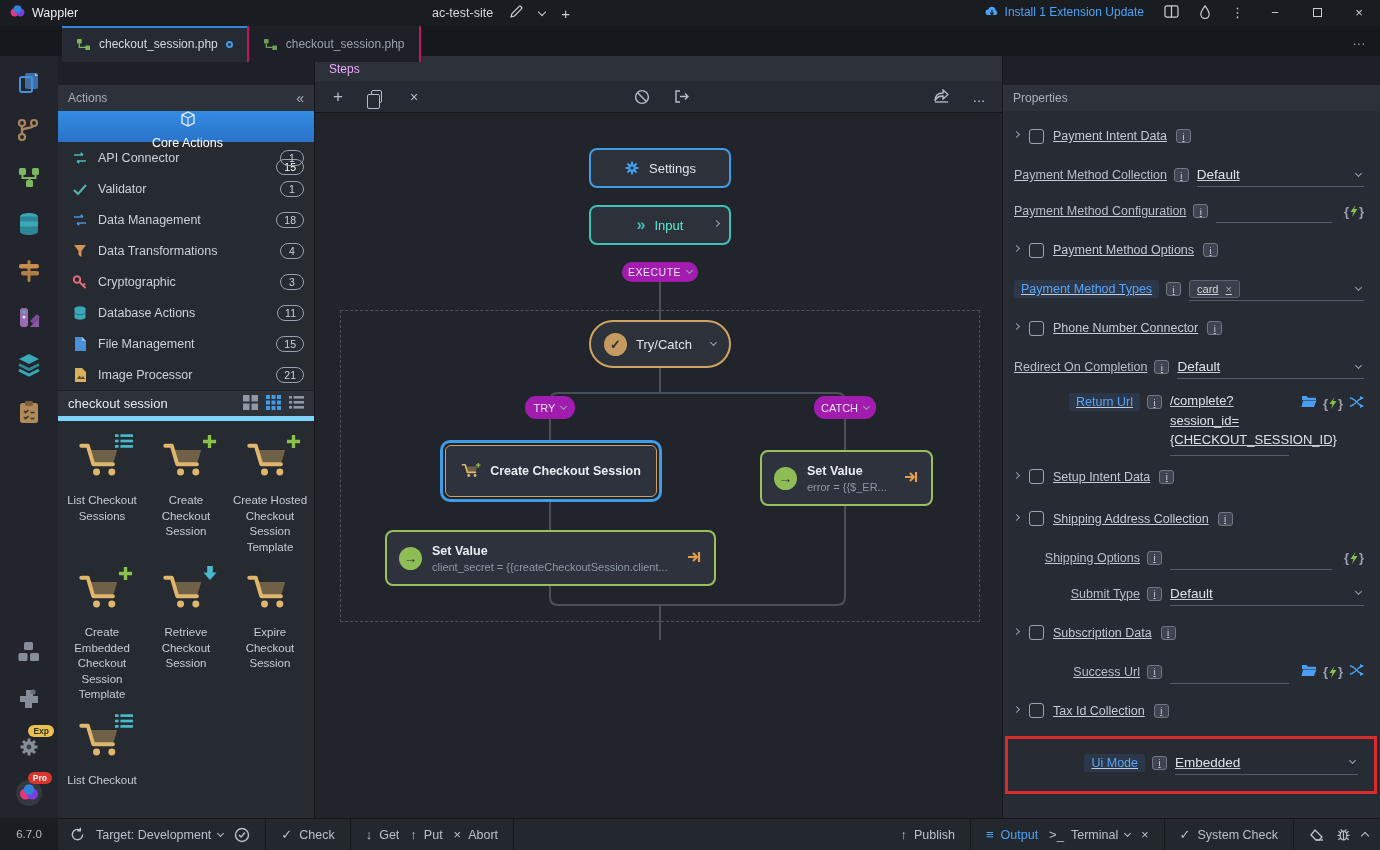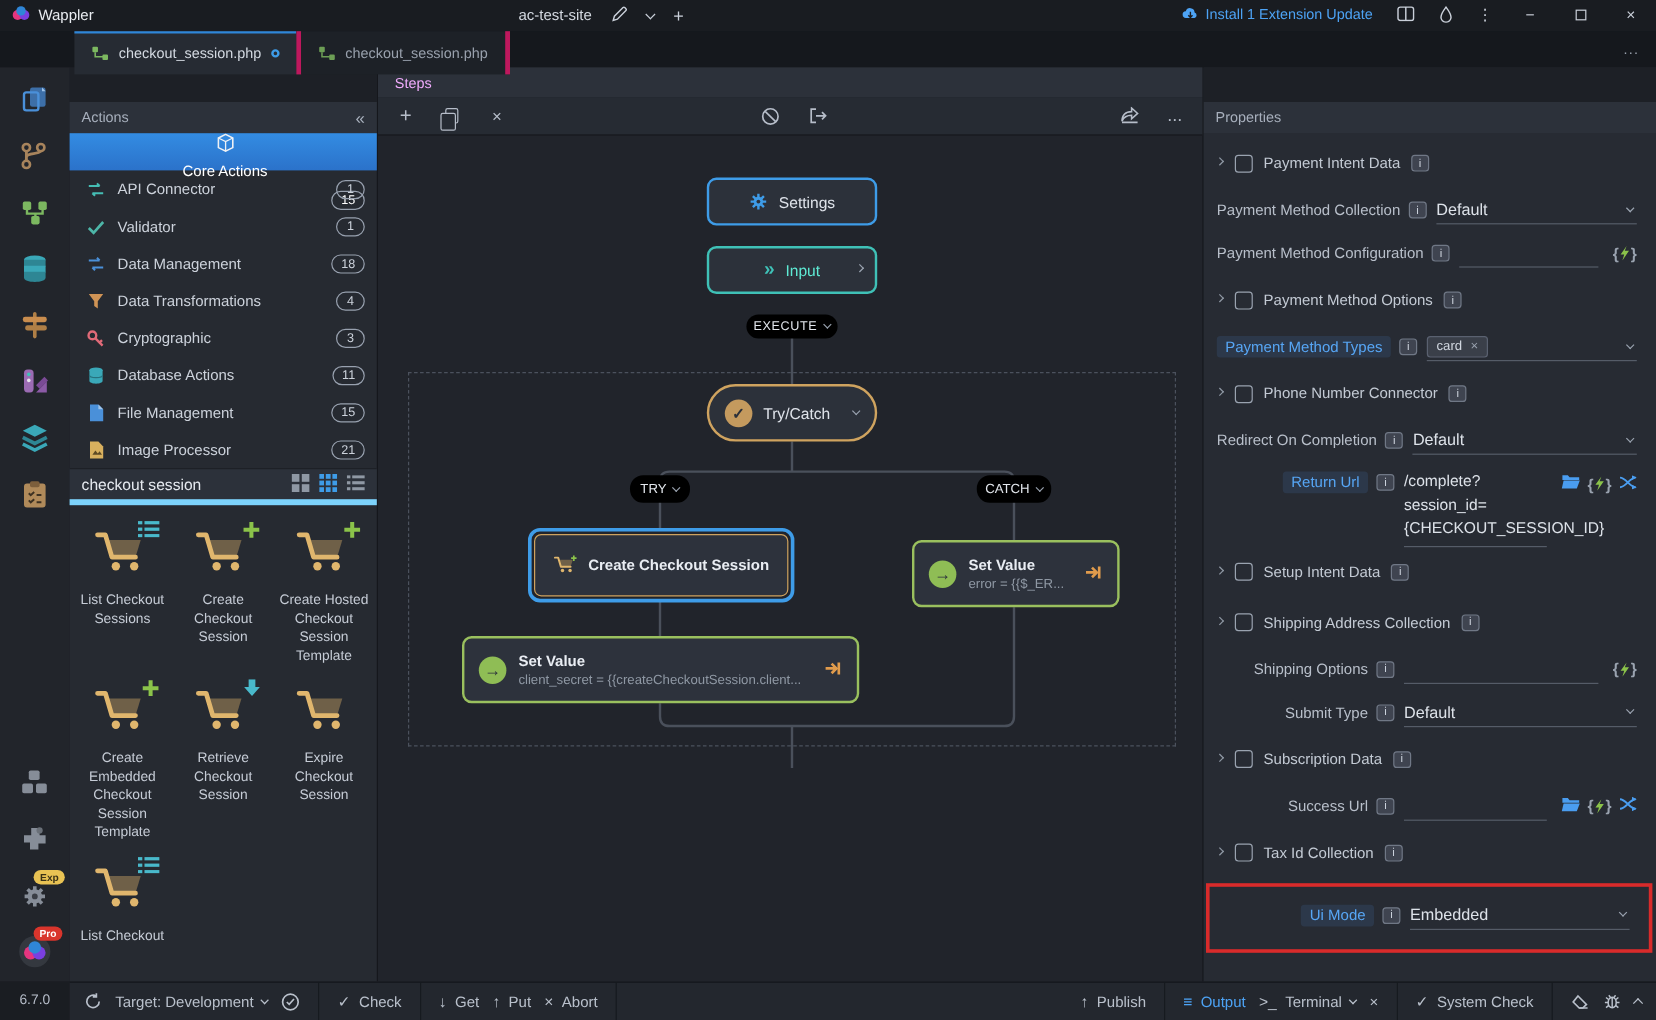--- a/index.html
+++ b/index.html
@@ -18,21 +18,21 @@
   .sq { display:inline-block; width:9px; height:9px; border:1.2px solid #c9cfd9; }
   .kebab { color:#c9cfd9; font-size:13px; }
 
   .chev { display:inline-block; width:6px; height:6px; border-right:1.6px solid currentColor; border-bottom:1.6px solid currentColor; transform:rotate(45deg); margin-top:-3px; }
   .chev.r { transform:rotate(-45deg); }
   .chev.u { transform:rotate(-135deg); margin-top:3px; }
   .chev.sm { width:5px; height:5px; }
 
   
   .tabstrip { height:30px; background:#15181d; display:flex; align-items:stretch; flex:none; position:relative; }
-  .tab { display:flex; align-items:center; gap:8px; padding:18px 14px; font-size:12px; color:#99a1ad; background:#1d2127; border-right:4px solid #be185d; }
+  .tab { display:flex; align-items:center; gap:8px; padding:18px 14px; font-size:12px; color:#99a1ad; background:#1d2127; border-right:2px solid #be185d; }
   .tab.active { background:#262b33; color:#d4dae2; box-shadow:inset 0 2px 0 #2f86d8; }
   .tab:first-of-type { margin-left:62px; }
   .tab-dot { width:7px; height:7px; border:2px solid #3e9ce8; border-radius:50%; }
   .tabs-more { position:absolute; right:14px; top:8px; color:#9aa2ae; letter-spacing:1px; }
 
   
   .main { flex:1; display:flex; min-height:0; }
 
   
   .rail { width:58px; background:#22252b; display:flex; flex-direction:column; align-items:center; padding:12px 0 10px; gap:17px; flex:none; }
@@ -70,21 +70,21 @@
   .canvas { position:relative; flex:1; overflow:hidden; }
   .wires { position:absolute; left:0; top:0; }
   .dashed-box { position:absolute; left:25px; top:197px; width:640px; height:312px; border:1px dashed #4b515d; }
 
   .fnode { position:absolute; background:#2c313a; border-radius:8px; display:flex; align-items:center; justify-content:center; gap:9px; font-size:13px; color:#dfe3ea; }
   .n-settings { left:274px; top:35px; width:142px; height:40px; border:2px solid #3e9ce8; }
   .n-input { left:274px; top:92px; width:142px; height:40px; border:2px solid #3fc1b7; }
   .n-input .lbl { color:#5eead4; }
   .n-input .side-chev { position:absolute; right:10px; color:#9aa3b0; }
   .guill { color:#3fc1b7; font-weight:700; font-size:16px; line-height:1; }
-  .pill { position:absolute; background:#000000; border-radius:11px; color:#e3e7ed; display:flex; align-items:center; justify-content:center; gap:6px; }
+  .pill { position:absolute; background:#a21caf; border-radius:11px; color:#e3e7ed; display:flex; align-items:center; justify-content:center; gap:6px; }
   .p-exec { left:307px; top:149px; width:76px; height:20px; font-size:10.5px; letter-spacing:.5px; }
   .p-try { left:210px; top:283px; width:50px; height:23px; font-size:11px; }
   .p-catch { left:499px; top:283px; width:62px; height:23px; font-size:11px; }
   .pill .chev { color:#9aa3b0; }
   .n-trycatch { left:274px; top:207px; width:142px; height:48px; border:2px solid #cfa35f; border-radius:24px; justify-content:flex-start; padding:0 13px; }
   .tc-ic { width:23px; height:23px; border-radius:50%; background:#c49a5e; color:#2c313a; display:flex; align-items:center; justify-content:center; font-weight:700; font-size:13px; }
   .n-trycatch .chev { margin-left:auto; color:#9aa3b0; }
 
   .sel-wrap { position:absolute; left:125px; top:327px; width:222px; height:62px; border:3px solid #3e9ce8; border-radius:10px; background:#21242b; padding:2px; }
   .create-node { width:100%; height:100%; border:1px solid #cfa35f; border-radius:6px; background:#2d323c; display:flex; align-items:center; justify-content:center; gap:9px; color:#e9edf3; font-weight:700; font-size:12.5px; }
@@ -93,21 +93,21 @@
   .sv1 { left:70px; top:417px; width:331px; height:56px; }
   .sv2 { left:445px; top:337px; width:173px; height:56px; }
   .sv-ic { width:23px; height:23px; border-radius:50%; background:#8fbd55; color:#2d323c; display:flex; align-items:center; justify-content:center; font-weight:700; font-size:14px; flex:none; }
   .sv-t { color:#e9edf3; font-weight:700; font-size:12.5px; margin-bottom:3px; }
   .sv-s { color:#8f98a4; font-size:11px; white-space:nowrap; overflow:hidden; text-overflow:ellipsis; }
   .sv-txt { min-width:0; }
   .sv-exit { margin-left:auto; flex:none; }
 
   
   .props { width:377px; background:#272b33; display:flex; flex-direction:column; flex:none; overflow:hidden; }
-  .prows { flex:1; overflow:hidden; padding-top:4px; }
+  .prows { flex:1; overflow:hidden; padding-top:4px;text-decoration:underline; }
   .prow { display:flex; align-items:center; padding:0 16px 0 11px; }
   .cbx-row { min-height:42px; gap:9px; color:#c3cad4; font-size:12.5px; }
   .field-row { min-height:36px; gap:8px; }
   .exp { color:#8f98a4; margin-right:1px; }
   .checkbox { width:15px; height:15px; border:1.6px solid #9aa3b0; border-radius:3px; flex:none; }
   .info { width:15px; height:14px; background:#3f4450; border:1px solid #707886; border-radius:3px; color:#ced4de; font-size:9.5px; display:inline-flex; align-items:center; justify-content:center; flex:none; }
   .info:before { content:'i'; }
   .plabel { min-width:148px; display:flex; align-items:center; justify-content:flex-end; gap:7px; color:#b8bfca; font-size:12.5px; text-align:right; flex:none; }
   .plabel-hl { background:rgba(77,144,220,.14); color:#57a6f5; padding:2px 7px; border-radius:3px; }
   .pfield { flex:1; border-bottom:1px solid #555c68; display:flex; align-items:center; min-height:24px; font-size:13.5px; color:#dde2e9; gap:6px; min-width:0; }

